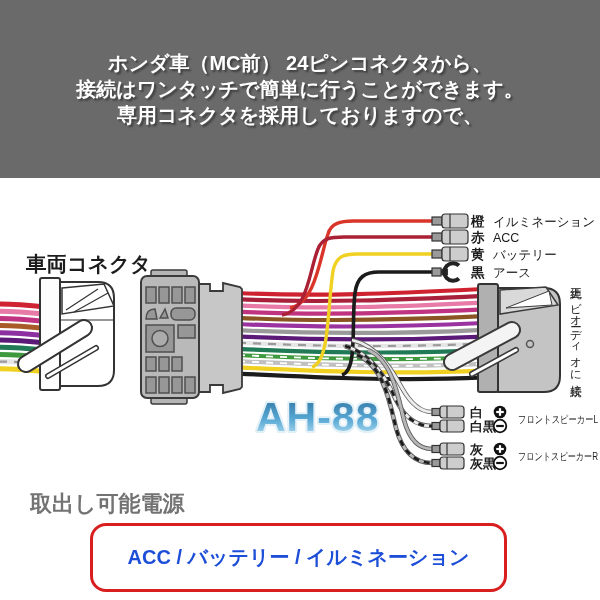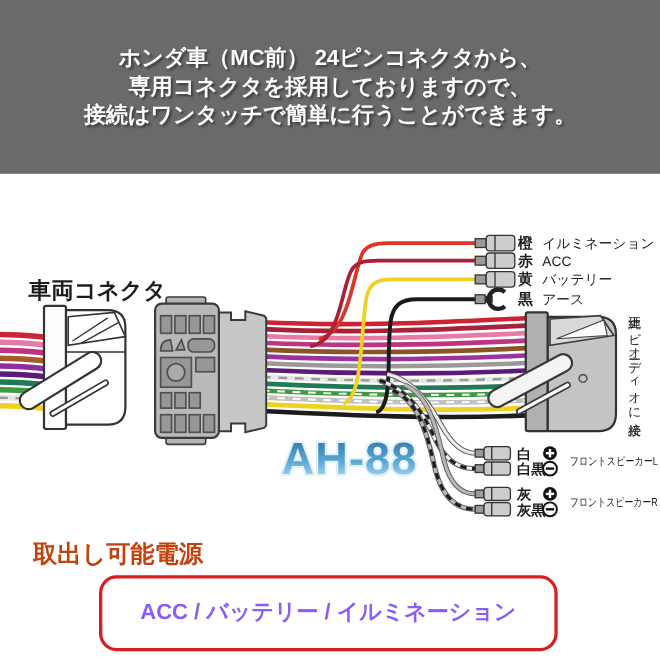--- a/index.html
+++ b/index.html
@@ -1,51 +1,51 @@
 <!DOCTYPE html>
 <html><head>
 <meta charset="utf-8">
 <style>
   html,body{margin:0;padding:0;}
   body{
     width:600px;height:600px;position:relative;overflow:hidden;
     background:#ffffff;font-family:"Liberation Sans","DejaVu Sans",sans-serif;
   }
   .banner{
-    position:absolute;left:0;top:0;width:600px;height:158px;
+    position:absolute;left:0;top:0;width:600px;height:178px;
     background:#6a6a6a;display:flex;flex-direction:column;
     justify-content:center;align-items:center;
   }
   .banner div{
     font-size:20px;font-weight:bold;color:#ffffff;line-height:26px;
     text-shadow:2px 2px 2px rgba(25,25,25,.55);white-space:nowrap;
   }
   svg.diagram{position:absolute;left:0;top:158px;}
   .lbl{font-family:"Liberation Sans","DejaVu Sans",sans-serif;fill:#1c1c1c;}
   .footer-heading{
     position:absolute;left:30px;top:489px;
-    font-size:22px;font-weight:bold;color:#c2410c;white-space:nowrap;
+    font-size:22px;font-weight:bold;color:#737373;white-space:nowrap;
   }
   .power-box{
     position:absolute;left:90px;top:523px;width:411px;height:63px;
     border:3px solid #d81e1e;border-radius:16px;
     display:flex;flex-direction:column;justify-content:center;align-items:center;
     background:#ffffff;
   }
   .power-box div{
-    font-size:20px;font-weight:bold;color:#8b5cf6;line-height:25px;white-space:nowrap;
+    font-size:20px;font-weight:bold;color:#1d4ed8;line-height:25px;white-space:nowrap;
   }
 </style>
 </head>
 <body>
 
 <div class="banner">
   <div>ホンダ車（MC前） 24ピンコネクタから、</div>
+  <div>接続はワンタッチで簡単に行うことができます。</div>
   <div>専用コネクタを採用しておりますので、</div>
-  <div>接続はワンタッチで簡単に行うことができます。</div>
 </div>
 
 <svg class="diagram" width="600" height="332" viewBox="0 0 600 332">
   <defs>
     <linearGradient id="ahg" x1="0" y1="0" x2="0" y2="1">
       <stop offset="0" stop-color="#2c6e9c"></stop>
       <stop offset="0.55" stop-color="#58a8d4"></stop>
       <stop offset="1" stop-color="#c2e6f7"></stop>
     </linearGradient>
   </defs>

